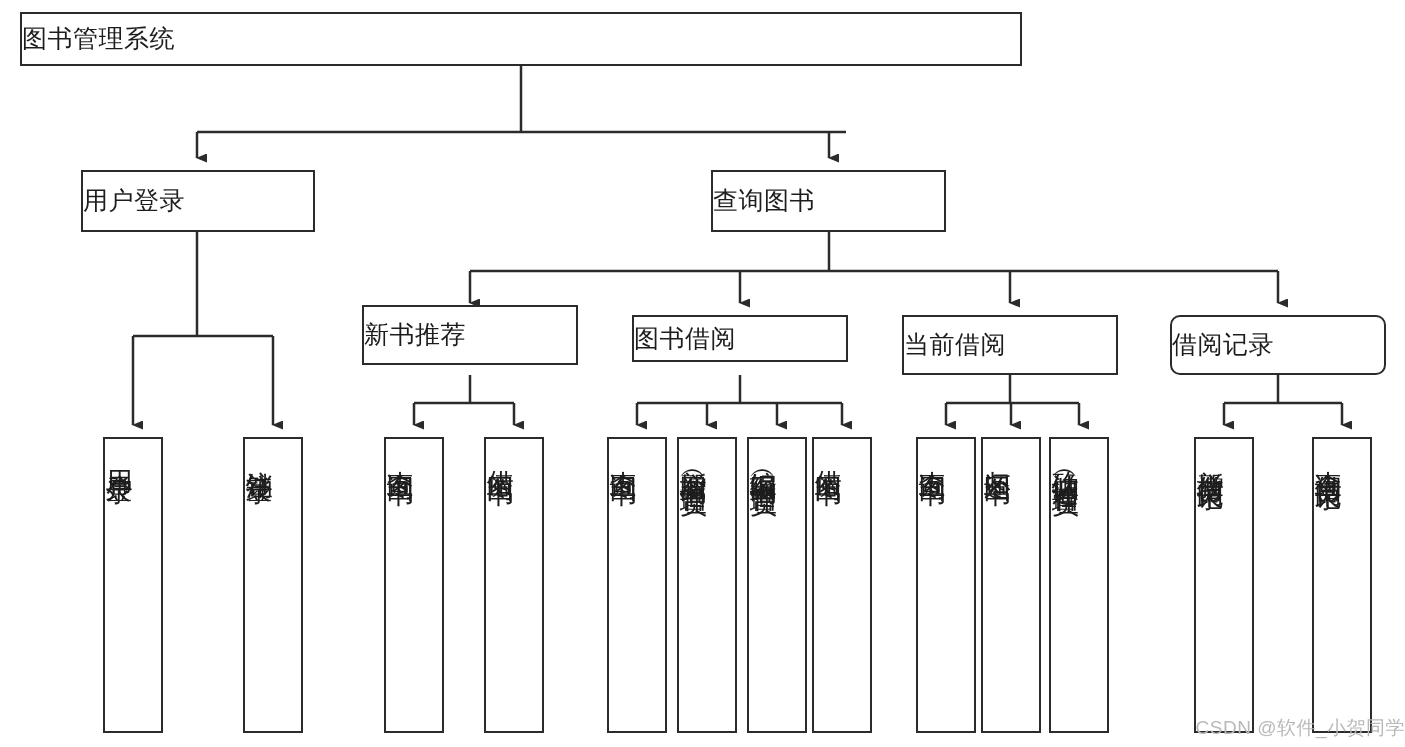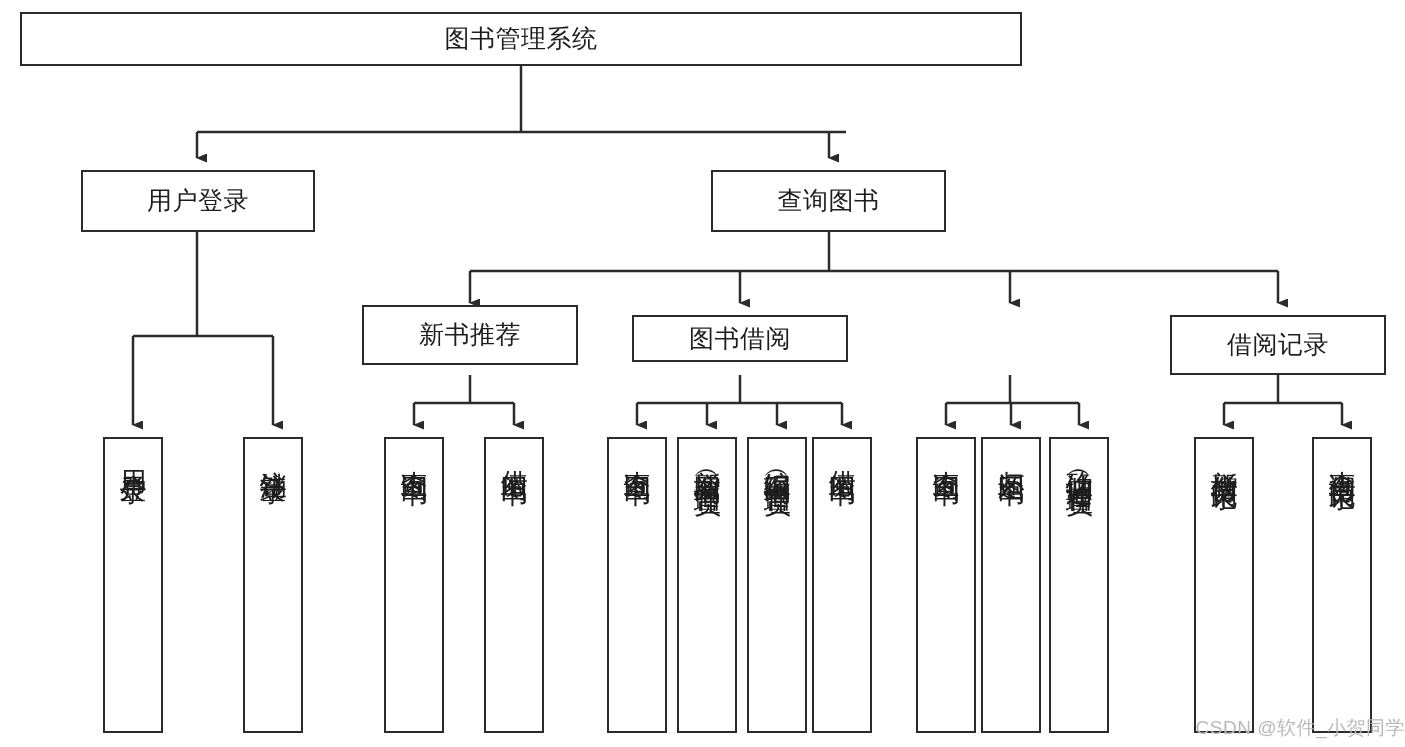--- a/index.html
+++ b/index.html
@@ -26,21 +26,21 @@
     height: 747px;
     pointer-events: none;
   }
   .node {
     position: absolute;
     box-sizing: border-box;
     background: #ffffff;
     border: 2.5px solid #2b2b2b;
     display: flex;
     align-items: center;
-    justify-content: center;
+    justify-content: flex-start;
     text-align: center;
     color: #1d1d1d;
     z-index: 2;
   }
   .node .lbl {
     display: block;
     line-height: 1.18;
     letter-spacing: 0.5px;
   }
   .node.horiz .lbl {
@@ -134,21 +134,24 @@
   <div class="node horiz" style="left:711px; top:170px; width:235px; height:62px;">
     <span class="lbl">查询图书</span>
   </div>
 
   <div class="node horiz" style="left:362px; top:305px; width:216px; height:60px;">
     <span class="lbl">新书推荐</span>
   </div>
   <div class="node horiz" style="left:632px; top:315px; width:216px; height:47px;">
     <span class="lbl">图书借阅</span>
   </div>
-  <div class="node horiz" style="left:1170px; top:315px; width:216px; height:60px;">
+  <div class="node horiz" style="left:902px; top:315px; width:216px; height:60px;">
+    <span class="lbl">当前借阅</span>
+  </div>
+  <div class="node horiz" style="left:1170px; top:315px; width:216px; height:60px;border-radius:10px;">
     <span class="lbl">借阅记录</span>
   </div>
 
   <div class="node vert" style="left:103px; top:437px; width:60px; height:296px;">
     <span class="lbl">用户登录</span>
   </div>
   <div class="node vert" style="left:243px; top:437px; width:60px; height:296px;">
     <span class="lbl">注销登录</span>
   </div>
 

